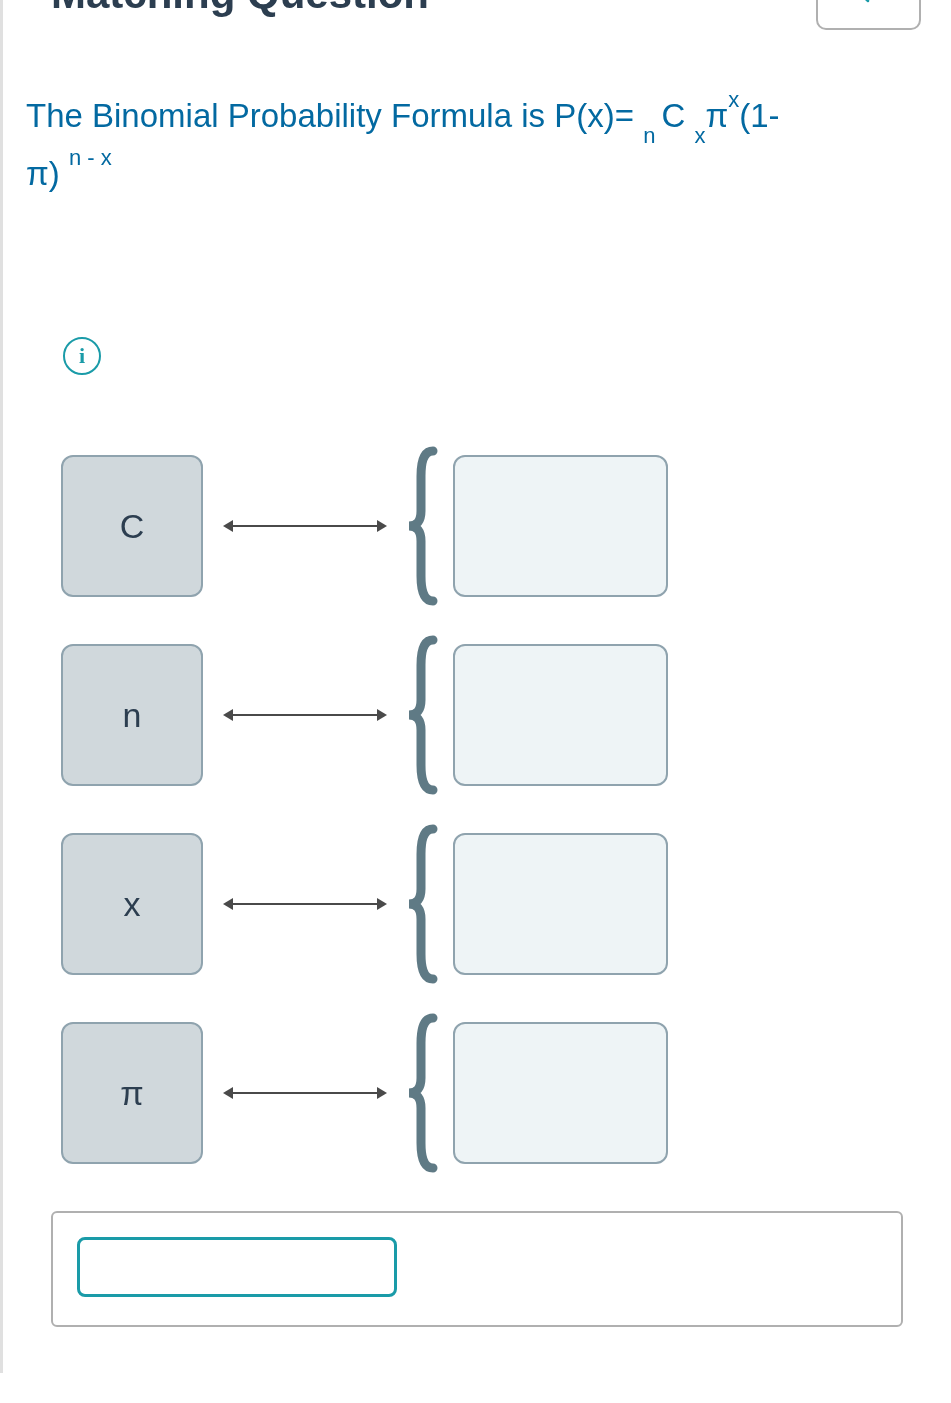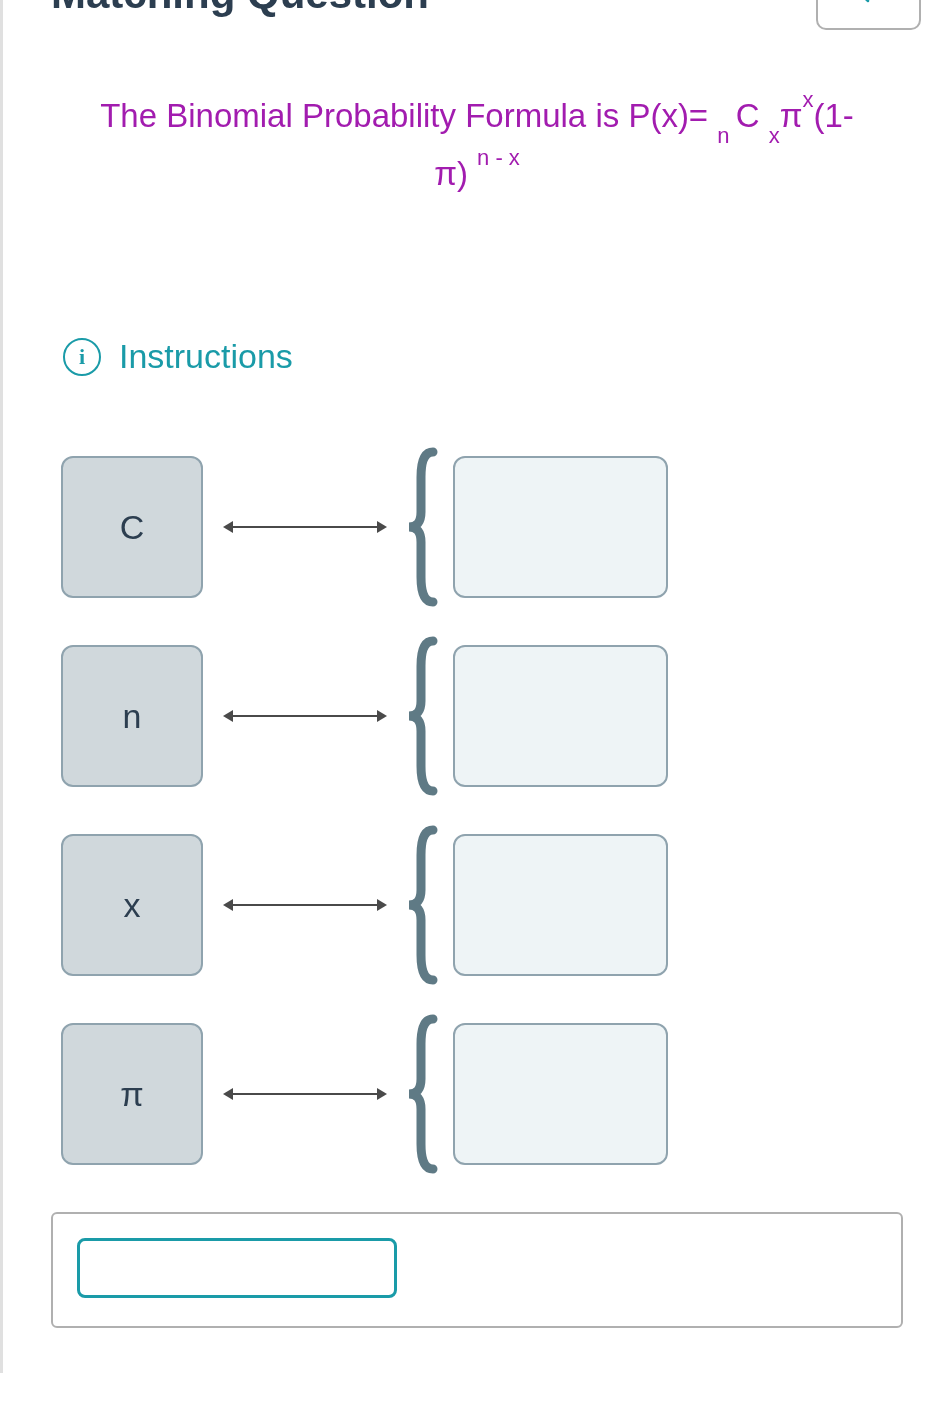--- a/index.html
+++ b/index.html
@@ -41,25 +41,24 @@
       align-items: center;
       justify-content: center;
       cursor: pointer;
     }
     .audio-icon {
       width: 50px;
       height: 40px;
     }
     .prompt {
       font-size: 33px;
-      color: #a21caf;
+      color: #0369a1;
       line-height: 1.7;
-      padding: 0 72px;
+      padding: 0 23px;
       margin-top: 70px;
-      text-align: center;
     }
     .formula-sub {
       font-size: 22px;
       vertical-align: sub;
       position: relative;
       top: 8px;
     }
     .formula-sup {
       font-size: 22px;
       vertical-align: super;
@@ -181,21 +180,20 @@
     </svg>
   </button>
 
   <div class="prompt">
     <span>The Binomial Probability Formula is P(x)= </span><span class="formula-sub">n </span><span>C </span><span class="formula-sub">x</span><span>π</span><span class="formula-sup">x</span><span>(1-</span><br>
     <span>π) </span><span class="formula-sup">n - x</span><br>
   </div>
 
   <div class="instructions-row">
     <div class="info-circle">i</div>
-    <div class="instructions-label">Instructions</div>
   </div>
 
   <div class="matching-area">
 
     <div class="match-row">
       <div class="variable-box">C</div>
       <div class="connector"></div>
       <svg class="brace" viewBox="0 0 38 160">
         <path d="M 30 5 Q 18 5 18 30 L 18 65 Q 18 80 6 80 Q 18 80 18 95 L 18 130 Q 18 155 30 155" fill="none" stroke="#5f7a85" stroke-width="9" stroke-linecap="round"></path>
       </svg>

